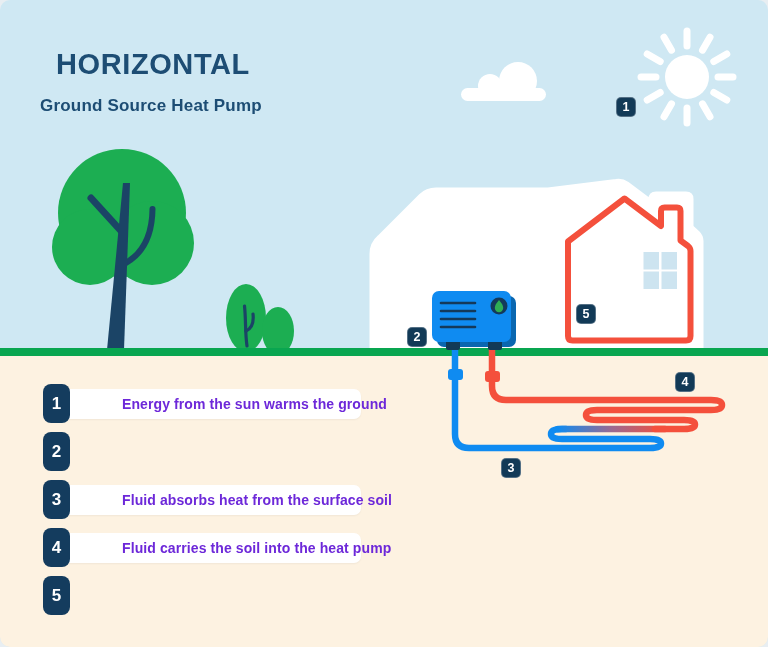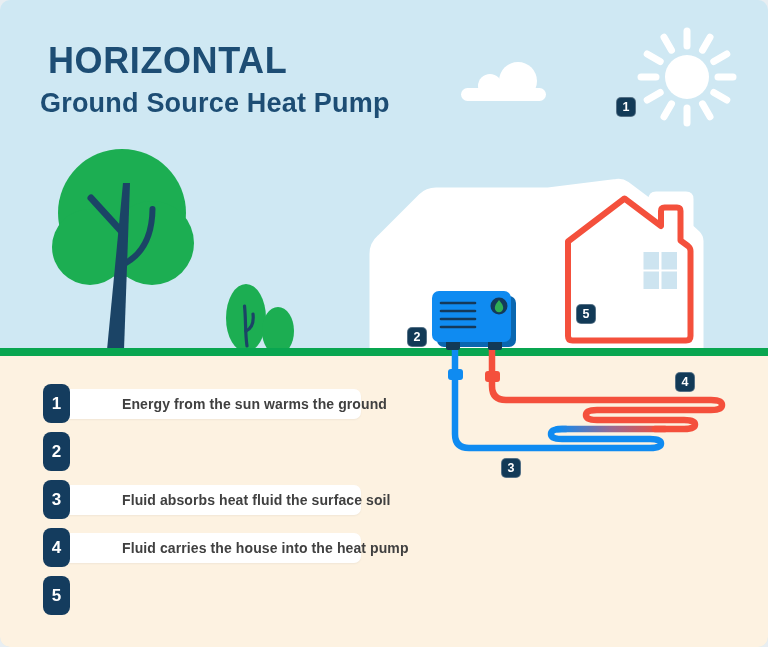--- a/index.html
+++ b/index.html
@@ -3,22 +3,22 @@
 <meta charset="utf-8">
 <style>
   html,body{margin:0;padding:0;background:#e8eef2;}
   .stage{
     position:relative;width:768px;height:647px;overflow:hidden;
     background:#cfe8f3;border-radius:10px;
     font-family:"Liberation Sans", sans-serif;
   }
   .scene{position:absolute;inset:0;display:block;}
   .header{position:absolute;left:40px;top:33px;color:#1d4d74;}
-  .header .t1{font-size:36px;font-weight:800;letter-spacing:.6px;line-height:1.1;margin:8px;}
-  .header .t2{font-size:27px;font-weight:700;letter-spacing:.2px;line-height:1.1;margin:5px 0 0 0;}
+  .header .t1{font-size:29px;font-weight:800;letter-spacing:.6px;line-height:1.1;margin:16px;}
+  .header .t2{font-size:17px;font-weight:700;letter-spacing:.2px;line-height:1.1;margin:5px 0 0 0;}
   .marker{
     position:absolute;width:20px;height:20px;box-sizing:border-box;
     background:#123a57;border:1px solid rgba(255,255,255,.28);border-radius:5px;
     color:#fff;font-size:12.5px;font-weight:bold;
     display:flex;align-items:center;justify-content:center;
   }
   .m1{left:616px;top:97px;}
   .m2{left:407px;top:327px;}
   .m3{left:501px;top:458px;}
   .m4{left:675px;top:372px;}
@@ -30,21 +30,21 @@
     background:#143c5e;border-radius:8px;color:#fff;
     font-size:17px;font-weight:bold;
     display:flex;align-items:center;justify-content:center;z-index:2;
   }
   .legend .bar{
     position:absolute;left:18px;top:4.5px;width:300px;height:30px;
     background:#ffffff;border-radius:7px;z-index:1;
     display:flex;align-items:center;padding-left:61px;box-sizing:border-box;
     box-shadow:0 1px 2px rgba(0,0,0,.05);
   }
-  .legend .txt{color:#404040;font-size:14px;font-weight:bold;letter-spacing:.1px;white-space:nowrap;}
+  .legend .txt{color:#6d28d9;font-size:14px;font-weight:bold;letter-spacing:.1px;white-space:nowrap;}
 </style>
 </head>
 <body>
 
 <div class="stage">
 
   <svg class="scene" viewBox="0 0 768 647">
     <defs>
       <linearGradient id="warmup" gradientUnits="userSpaceOnUse" x1="558" y1="0" x2="665" y2="0">
         <stop offset="0" stop-color="#0f8bf1"></stop>
@@ -150,27 +150,27 @@
       <div class="bar">
         <span class="txt">Energy from the sun warms the ground</span>
       </div>
     </div>
     <div class="row">
       <span class="num">2</span>
     </div>
     <div class="row">
       <span class="num">3</span>
       <div class="bar">
-        <span class="txt">Fluid absorbs heat fluid the surface soil</span>
+        <span class="txt">Fluid absorbs heat from the surface soil</span>
       </div>
     </div>
     <div class="row">
       <span class="num">4</span>
       <div class="bar">
-        <span class="txt">Fluid carries the house into the heat pump</span>
+        <span class="txt">Fluid carries the soil into the heat pump</span>
       </div>
     </div>
     <div class="row">
       <span class="num">5</span>
     </div>
   </div>
 
 </div>
 
 </body></html>

